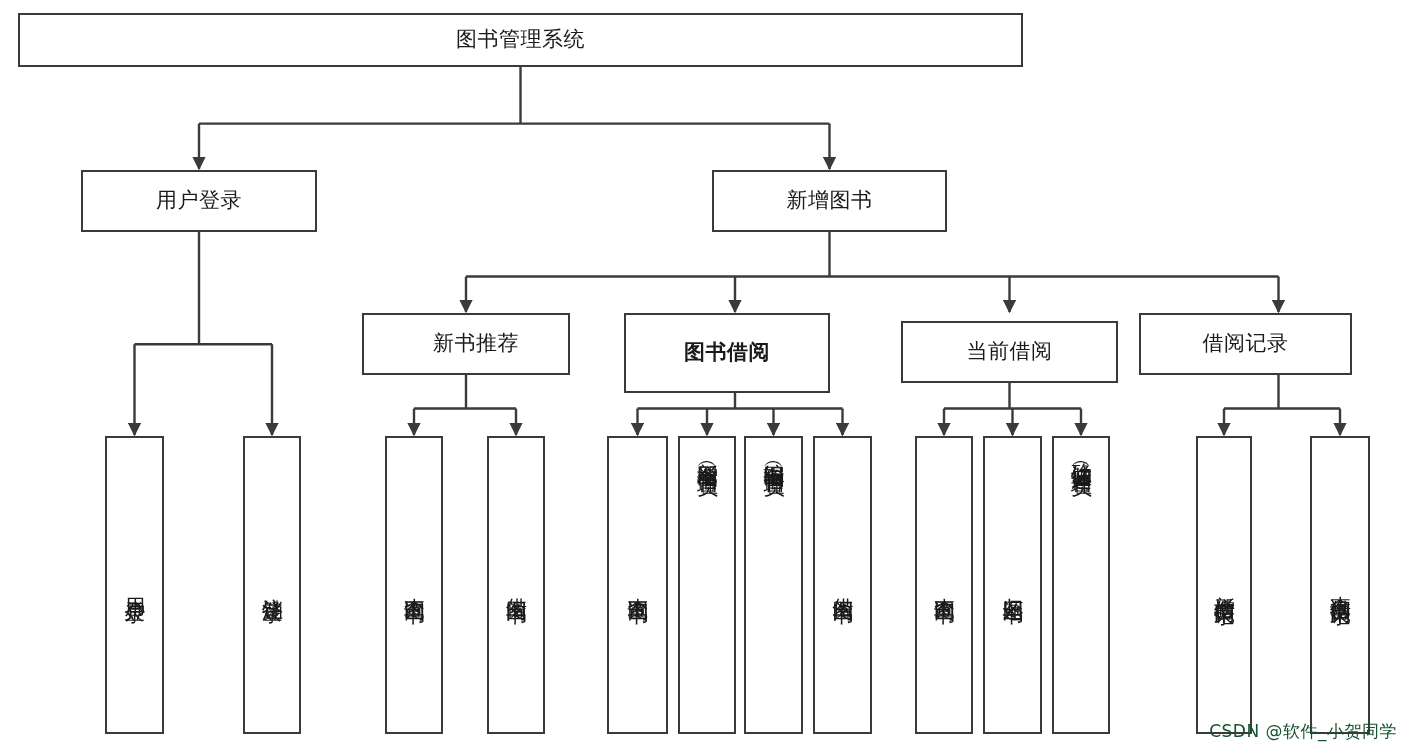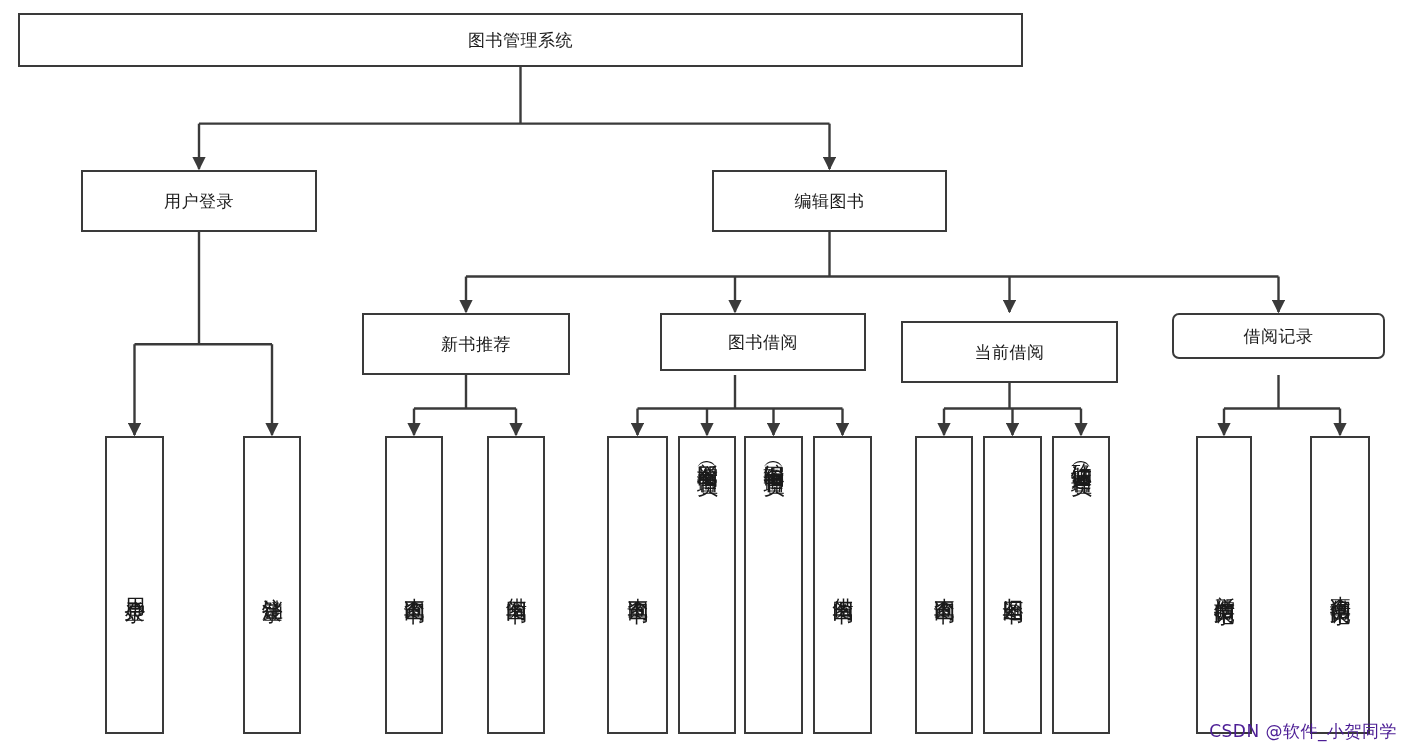--- a/index.html
+++ b/index.html
@@ -31,21 +31,21 @@
     box-sizing: border-box;
     background: #ffffff;
     border: 2px solid #3a3a3a;
     display: flex;
     align-items: center;
     justify-content: center;
     color: #1a1a1a;
     z-index: 2;
   }
   .node-h {
-    font-size: 17px;
+    font-size: 21px;
     letter-spacing: 0.5px;
     line-height: 1.2;
   }
   .node-v {
     writing-mode: vertical-rl;
     text-orientation: upright;
     font-size: 21px;
     letter-spacing: 2px;
     line-height: 1.0;
     align-items: center;
@@ -55,21 +55,21 @@
   }
   .node-v.top-align {
     justify-content: flex-start;
     padding-top: 8px;
   }
   .watermark {
     position: absolute;
     right: 8px;
     bottom: 4px;
     font-size: 17px;
-    color: #4c1d95;
+    color: #14532d;
     z-index: 5;
     white-space: nowrap;
     letter-spacing: 0.5px;
   }
 </style>
 </head>
 <body>
 
 <div id="diagram-root">
   <svg id="edges" viewBox="0 0 1405 747">
@@ -127,32 +127,32 @@
       </g>
     </svg>
   <div id="nodes-layer">
       <div class="node node-h" style="left: 18px; top: 13px; width: 1005px; height: 54px;">
         <span>图书管理系统</span>
       </div>
       <div class="node node-h" style="left: 81px; top: 170px; width: 236px; height: 62px;">
         <span>用户登录</span>
       </div>
       <div class="node node-h" style="left: 712px; top: 170px; width: 235px; height: 62px;">
-        <span>编辑图书</span>
+        <span>新增图书</span>
       </div>
       <div class="node node-h" style="left: 362px; top: 313px; width: 208px; height: 62px; padding-left: 20px;">
         <span>新书推荐</span>
       </div>
-      <div class="node node-h" style="left: 660px; top: 313px; width: 206px; height: 58px;">
+      <div class="node node-h" style="left: 624px; top: 313px; width: 206px; height: 80px; font-weight: bold;">
         <span>图书借阅</span>
       </div>
       <div class="node node-h" style="left: 901px; top: 313px; width: 217px; height: 62px; margin-top: 8px;">
         <span>当前借阅</span>
       </div>
-      <div class="node node-h" style="left: 1172px; top: 313px; width: 213px; height: 46px; border-radius: 7px;">
+      <div class="node node-h" style="left: 1139px; top: 313px; width: 213px; height: 62px;">
         <span>借阅记录</span>
       </div>
       <div class="node node-v" style="left: 105px; top: 436px; width: 59px; height: 298px;">
         <span>用户登录</span>
       </div>
       <div class="node node-v" style="left: 243px; top: 436px; width: 58px; height: 298px;">
         <span>注销登录</span>
       </div>
       <div class="node node-v" style="left: 385px; top: 436px; width: 58px; height: 298px;">
         <span>查询图书</span>

